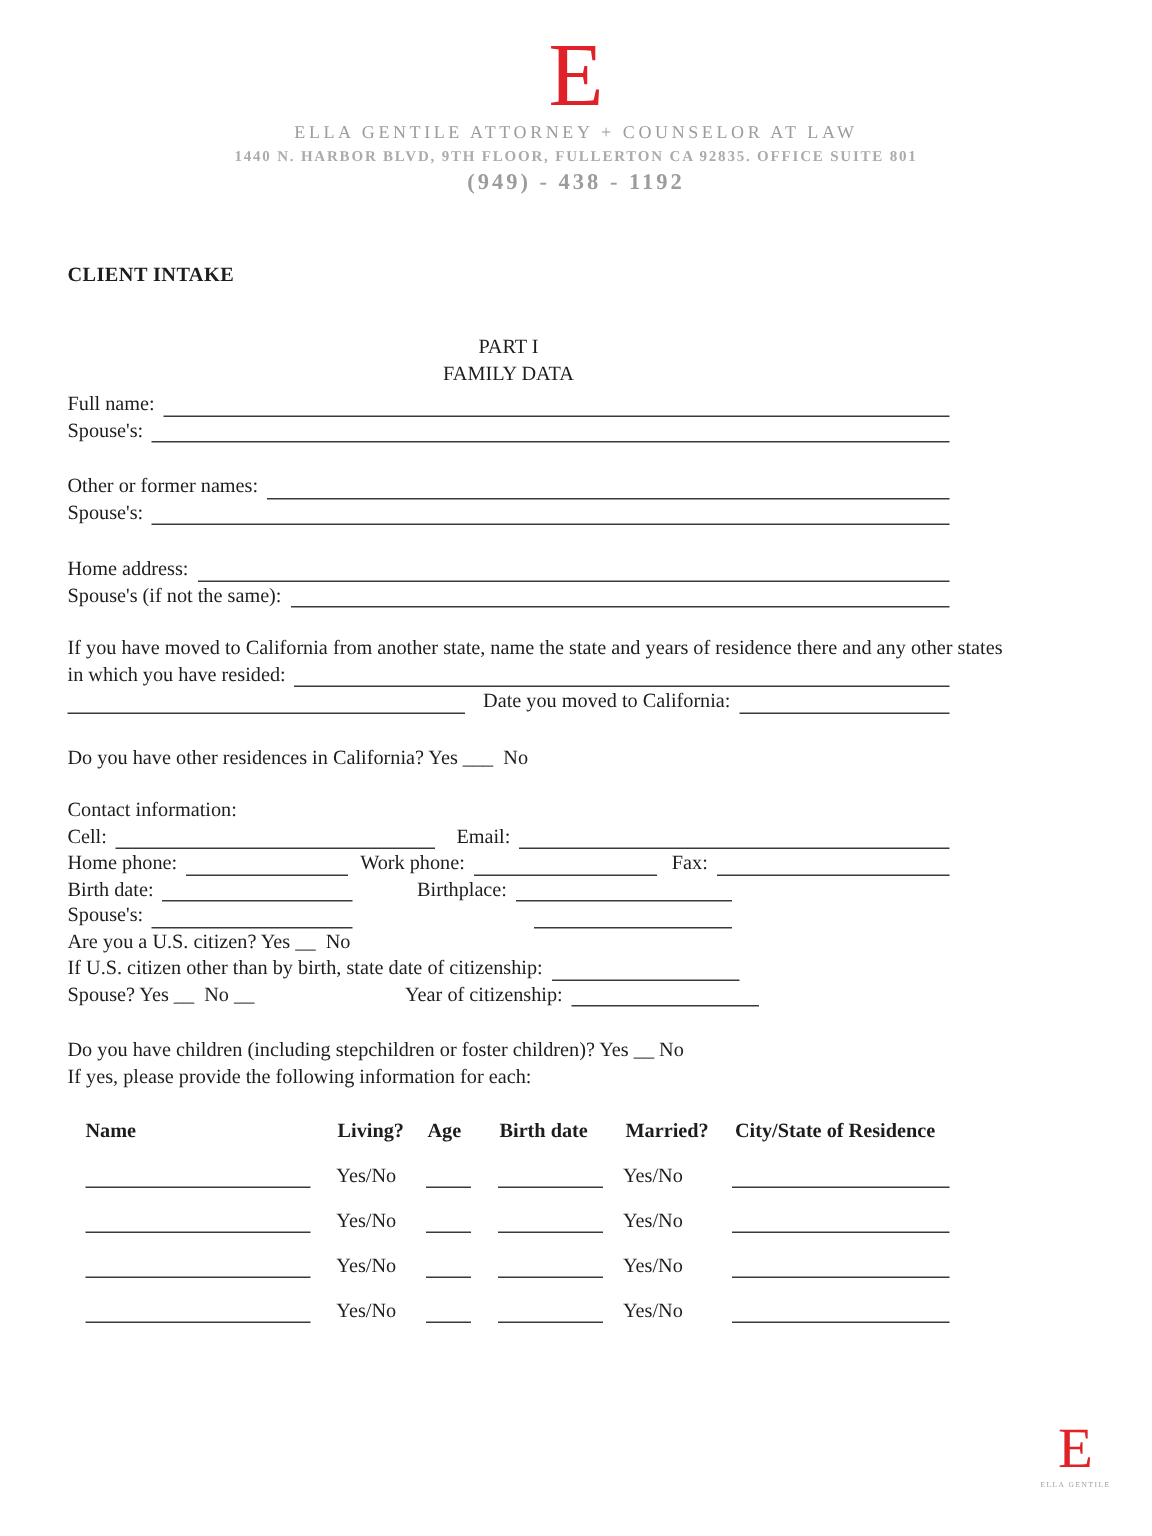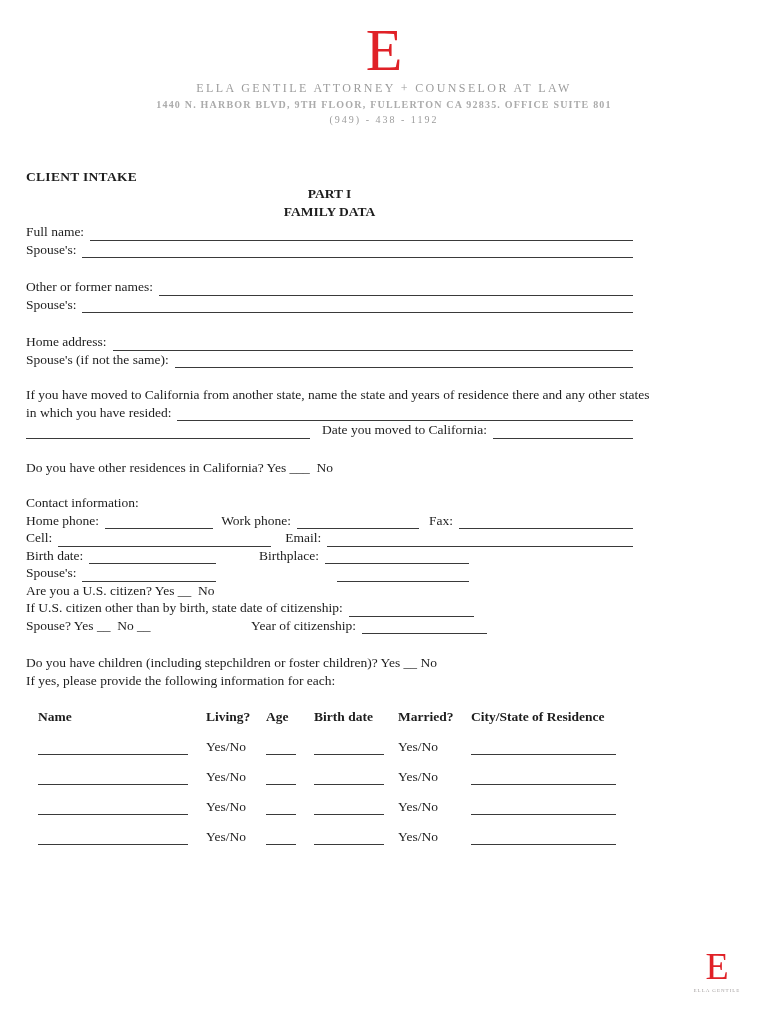--- a/index.html
+++ b/index.html
@@ -13,25 +13,25 @@
     overflow:hidden;
   }
   
   .hdr{text-align:center;padding-top:20px;}
   .logo-e{
     font-size:60px;line-height:60px;font-weight:400;
     color:#e02127;
   }
   .firm-name{font-size:12px;letter-spacing:2.4px;color:#9c9c9c;margin-top:1px;}
   .firm-address{font-size:10px;letter-spacing:1.2px;color:#ababab;margin-top:3px;font-weight:bold;}
-  .firm-phone{font-size:10px;letter-spacing:2px;color:#9c9c9c;margin-top:4px;font-weight:normal;}
-  
-  .content{padding:0 135px 0 26px;}
+  .firm-phone{font-size:15px;letter-spacing:2px;color:#9c9c9c;margin-top:4px;font-weight:bold;}
+  
+  .content{padding:0 135px 0 45px;}
   .doc-title{font-weight:bold;margin-top:44px;letter-spacing:0.3px;}
-  .center-head{text-align:center;font-weight:bold;line-height:17.5px;}
+  .center-head{text-align:center;font-weight:normal;margin-top:31px;line-height:17.5px;}
   .row{display:flex;align-items:flex-end;min-height:17.5px;line-height:17.5px;}
   .lbl{white-space:nowrap;}
   .keep{white-space:pre-wrap;align-items:flex-end;}
   .blank{display:block;height:16px;border-bottom:1px solid #3a3a3a;margin-left:6px;}
   .grow{flex:1 1 auto;}
   .w110{flex:0 0 108px;} .w125{flex:0 0 122px;} .w215{flex:0 0 213px;}
   .w140{flex:0 0 140px;} .w125c{flex:0 0 125px;}
   .sp18{height:18px;} .sp20{height:20px;}
   .mt3{margin-top:3px;}
   .wide{margin-right:-102px;} 
@@ -125,31 +125,31 @@
     <div class="row keep">
       <span class="keep">Do you have other residences in California? Yes ___  No</span>
     </div>
 
     <div class="sp18"></div>
 
     <div class="row">
       <span>Contact information:</span>
     </div>
     <div class="row">
+      <span class="lbl">Cell:</span>
+      <span class="blank w215"></span>
+      <span class="lbl" style="margin-left:14px">Email:</span>
+      <span class="blank grow"></span>
+    </div>
+    <div class="row">
       <span class="lbl">Home phone:</span>
       <span class="blank w110"></span>
       <span class="lbl" style="margin-left:8px">Work phone:</span>
       <span class="blank w125"></span>
       <span class="lbl" style="margin-left:10px">Fax:</span>
-      <span class="blank grow"></span>
-    </div>
-    <div class="row">
-      <span class="lbl">Cell:</span>
-      <span class="blank w215"></span>
-      <span class="lbl" style="margin-left:14px">Email:</span>
       <span class="blank grow"></span>
     </div>
     <div class="row">
       <span class="two-left">
         <span class="lbl">Birth date:</span>
         <span class="blank grow"></span>
       </span>
       <span class="two-right">
         <span class="lbl">Birthplace:</span>
         <span class="blank grow"></span>

